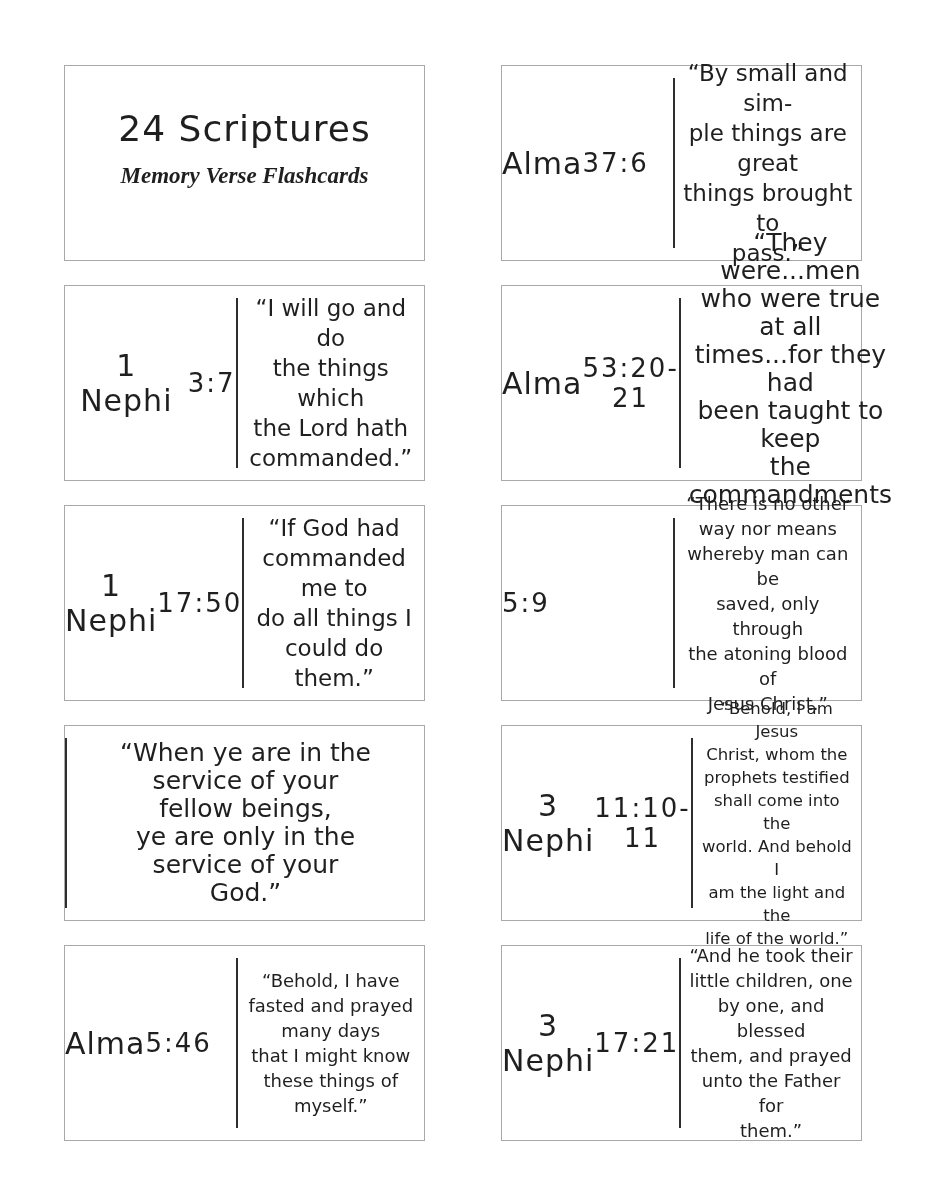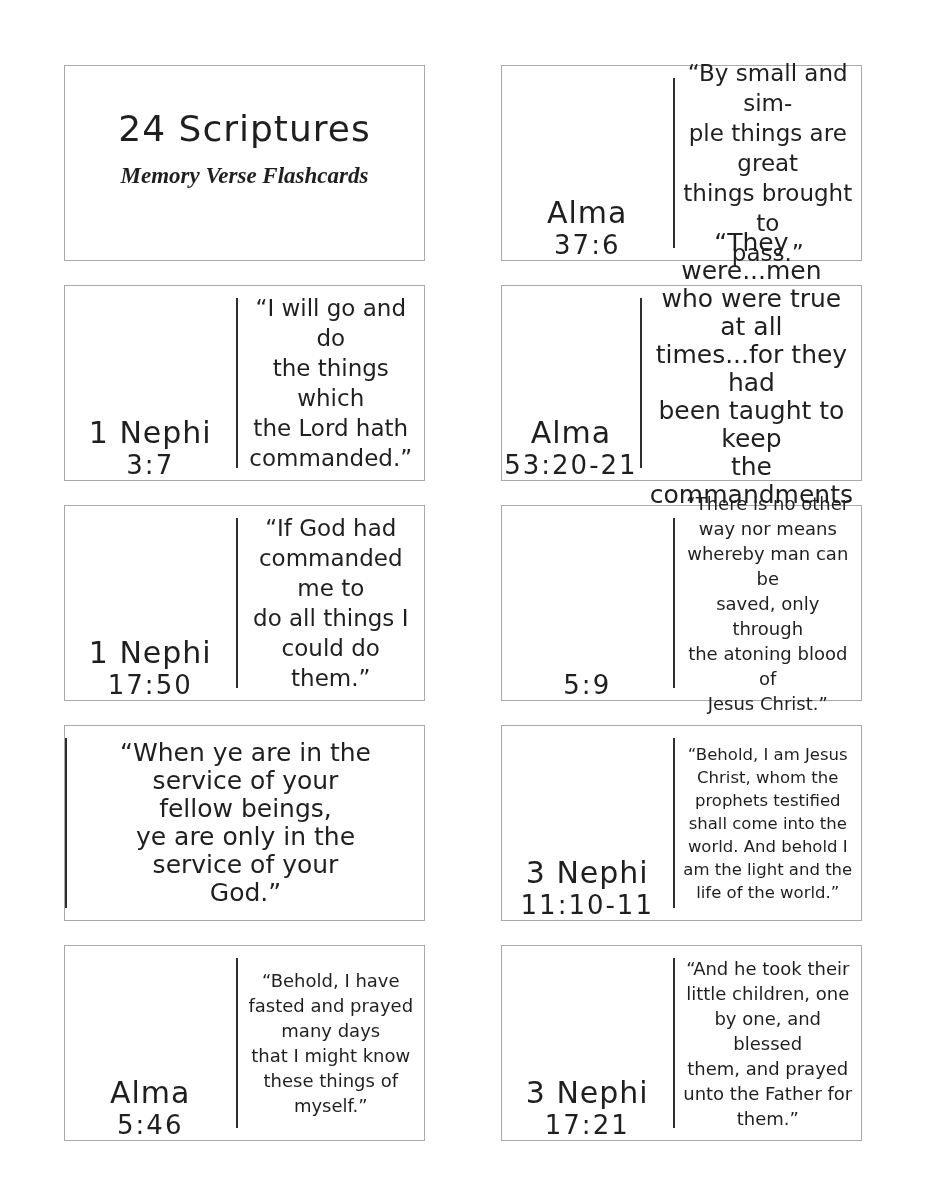--- a/index.html
+++ b/index.html
@@ -39,23 +39,23 @@
   .title-sub  { font-size:28px; letter-spacing:0.5px; margin-bottom:12px; }
   .title-tag  {
     font-family:"Liberation Serif", serif;
     font-style:italic; font-weight:bold;
     font-size:23px;
   }
   
   .ref {
     flex:1 1 0;
     display:flex;
-    flex-direction:column;
+    flex-direction:row;
     align-items:center;
-    justify-content:flex-end;
+    justify-content:flex-start;
     text-align:center;
   }
   .ref-book  { font-size:30px; letter-spacing:1px; }
   .ref-verse { font-size:26px; letter-spacing:2px; margin-top:0; }
   .divider {
     width:2px;
     background:#2e2e2e;
     margin:12px 0;
     flex:0 0 auto;
   }

